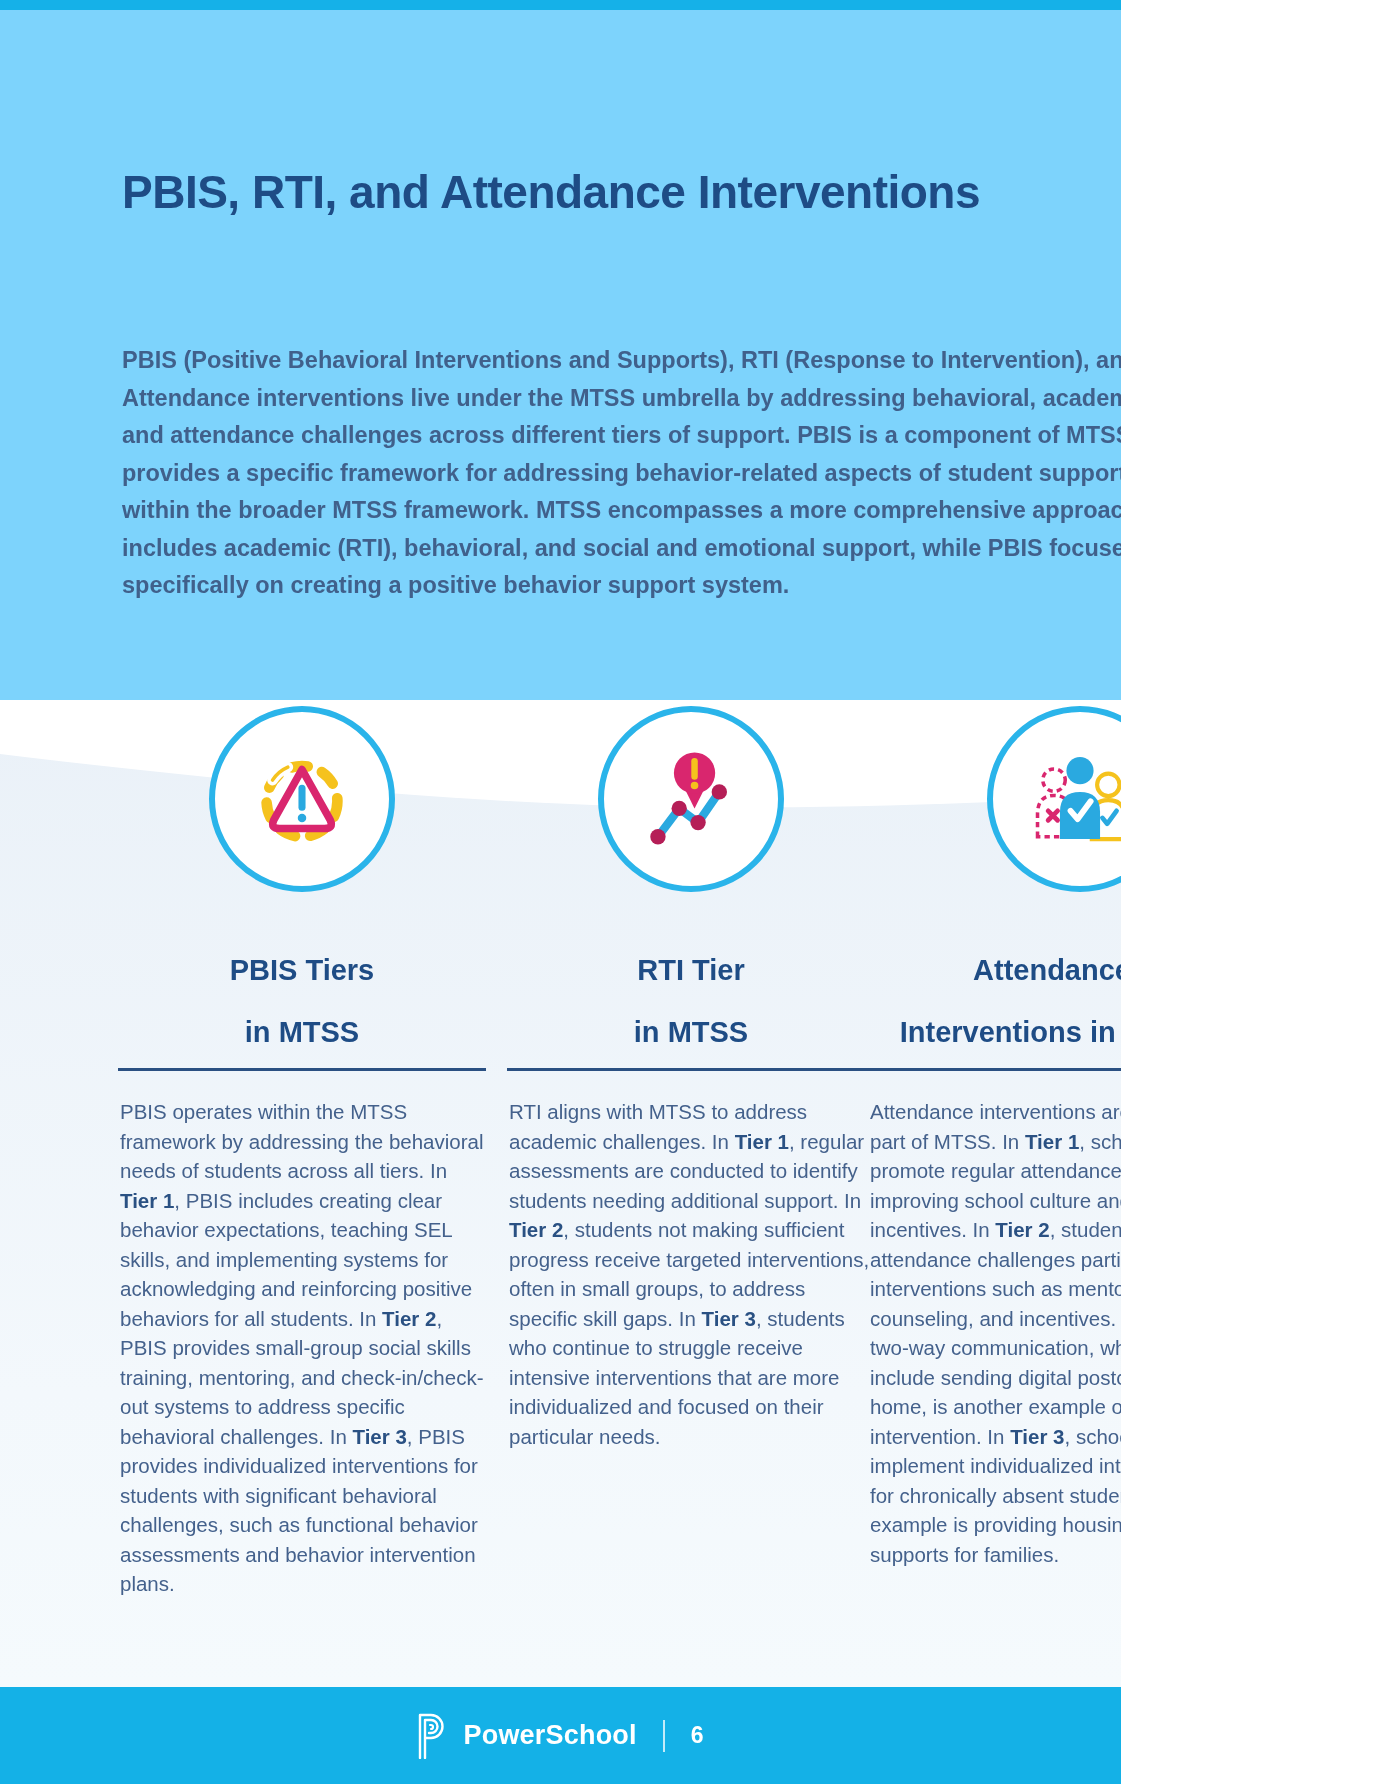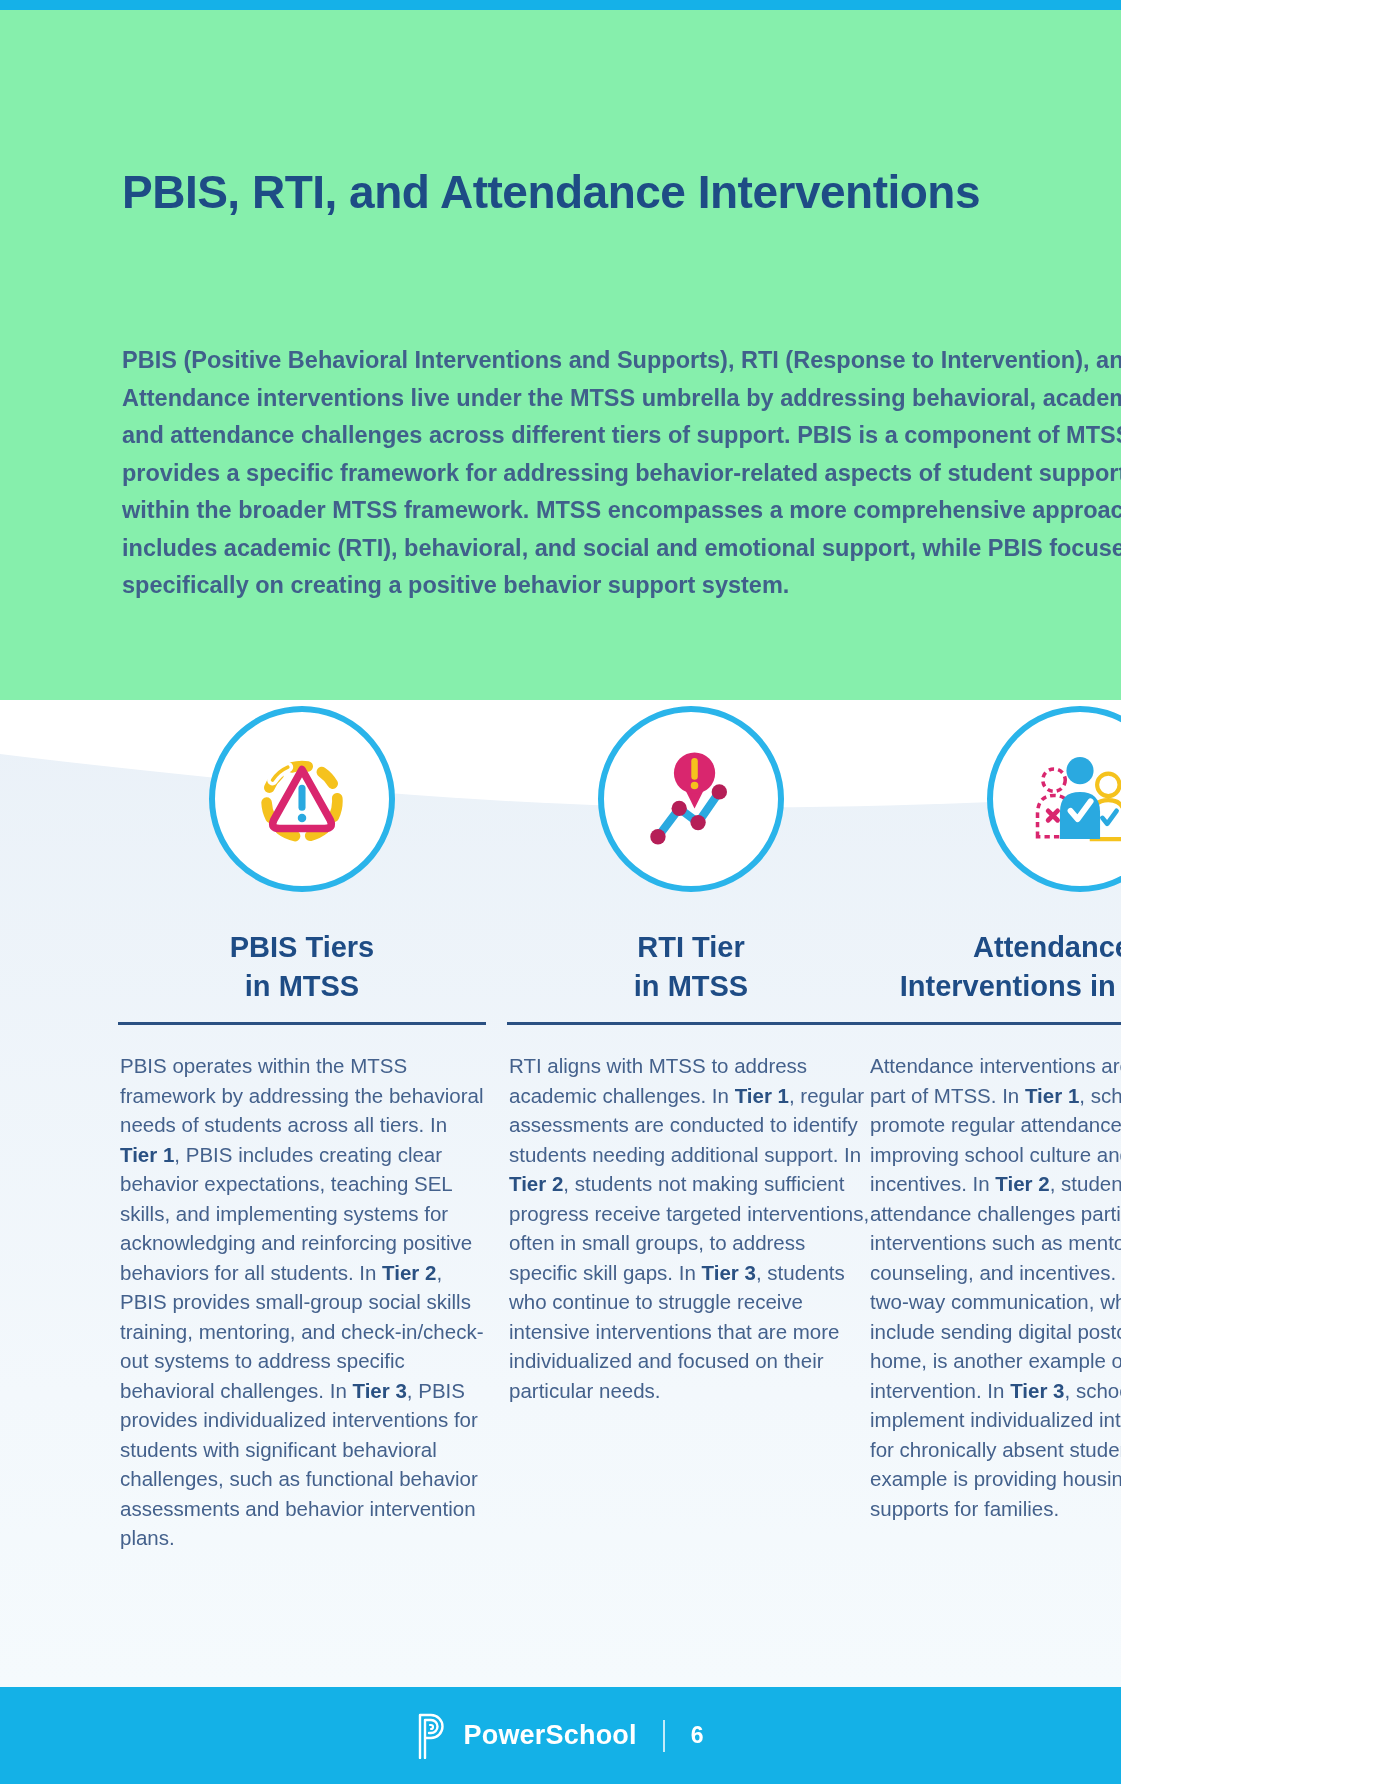--- a/index.html
+++ b/index.html
@@ -1,20 +1,20 @@
 <!DOCTYPE html>
 <html><head>
 <meta charset="utf-8">
 <style>
   html,body{margin:0;padding:0;background:#ffffff;}
   .page{
     position:relative;
     width:1121px;height:1784px;
     overflow:hidden;
-    background:#86efac;
+    background:#7dd3fc;
     font-family:"Liberation Sans", sans-serif;
   }
   .topbar{
     position:absolute;top:0;left:0;width:100%;height:10px;
     background:#15b1e8;
   }
   .doc-title{
     position:absolute;left:122px;top:158px;width:1150px;
     margin:0;
     color:#1e4c85;
@@ -53,21 +53,21 @@
   }
   .col-1{left:118px;}
   .col-2{left:507px;}
   .col-3{left:868px;}
   .col-heading{
     margin:0;
     color:#1e4c85;
     font-size:29px;line-height:39px;font-weight:bold;
     text-align:center;
   }
-  .col-heading span{display:block;}
+  .col-heading span{display:block;margin-top:23px;}
   .col-rule{
     height:3px;background:#2a5082;border:none;margin:16px 0 0 0;width:100%;
   }
   .col-body{
     margin:26px 0 0 2px;
     color:#44618c;
     font-size:20.5px;line-height:29.5px;
     text-align:left;
   }
   .col-body b{color:#2a5183;}

